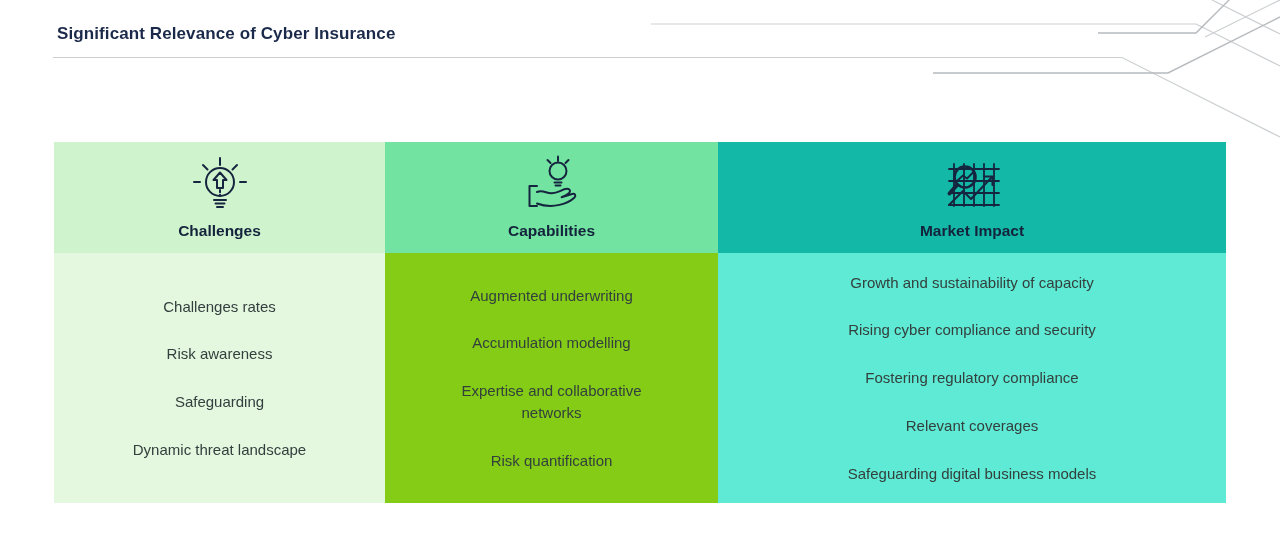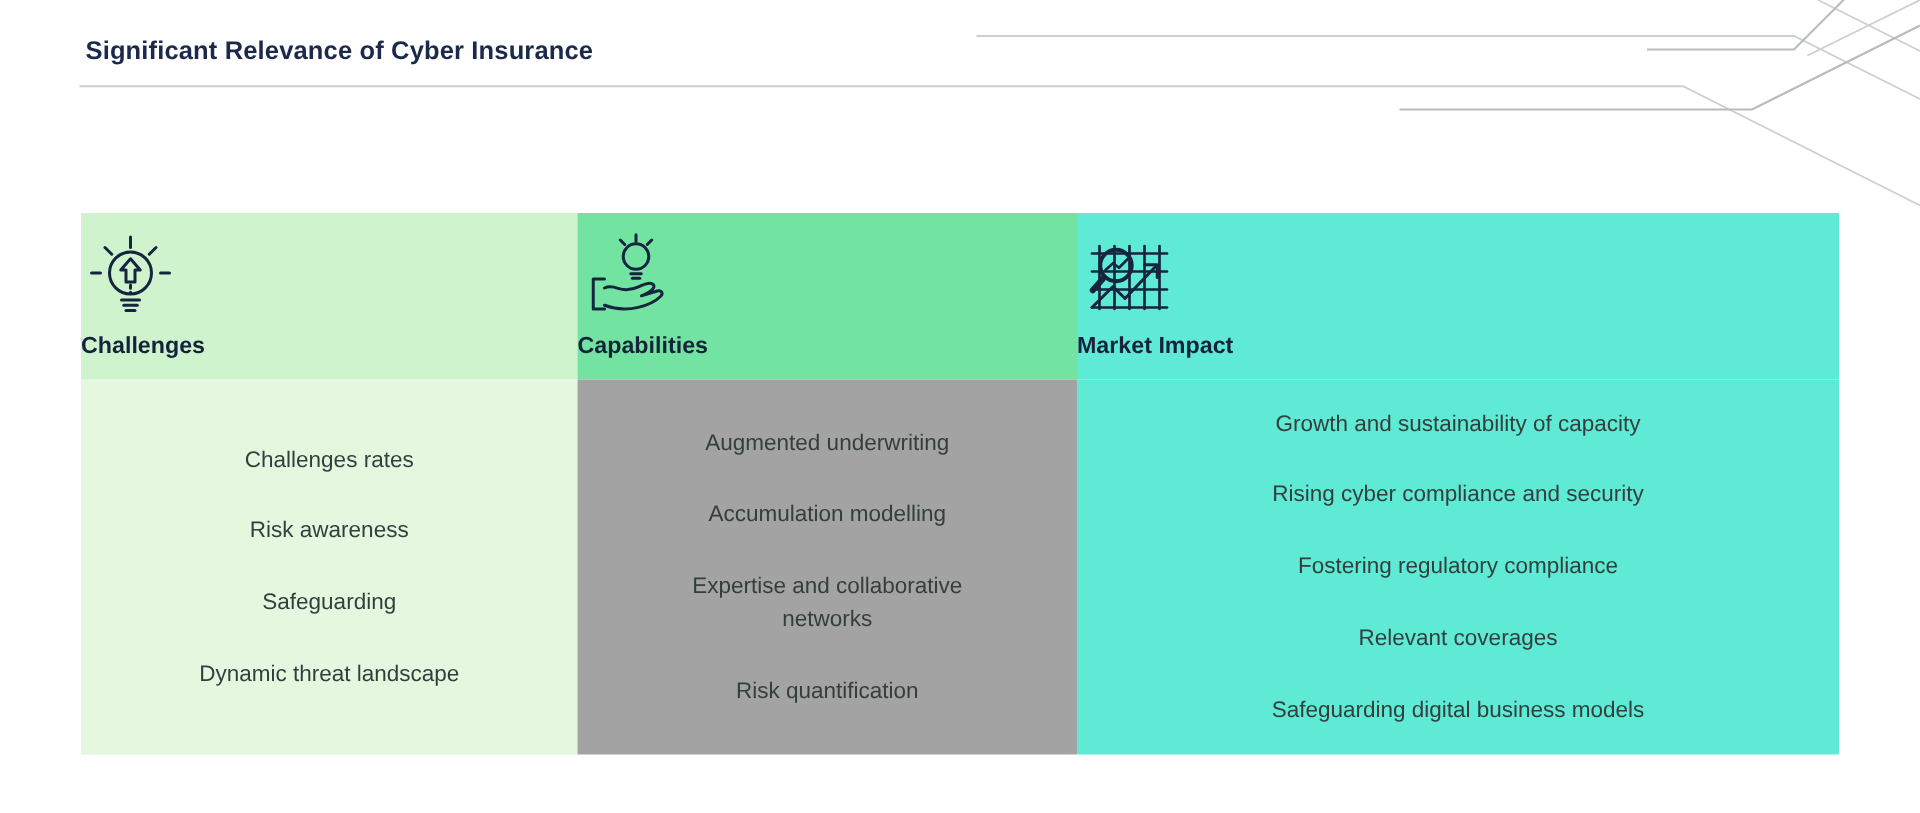--- a/index.html
+++ b/index.html
@@ -10,21 +10,21 @@
   .deco { position:absolute; top:0; left:0; pointer-events:none; }
 
   .title { position:absolute; left:57px; top:24px; font-size:17px; font-weight:700;
            color:#1b2a4a; letter-spacing:0.1px; }
 
   .table { position:absolute; left:54px; top:142px; width:1172px; height:361px;
            display:grid; grid-template-columns:331px 333px 508px; }
 
   .col { display:flex; flex-direction:column; }
 
-  .head { height:111px; display:flex; flex-direction:column; align-items:flex-start;
+  .head { height:111px; display:flex; flex-direction:column; align-items:center;
           justify-content:flex-start; padding-top:13px; }
   .icon { width:66px; height:62px; display:flex; align-items:center; justify-content:center; }
   .head-label { margin-top:5px; font-size:15.5px; font-weight:700; color:#14233c; }
 
   .bodylist { flex:1; display:flex; flex-direction:column; align-items:center;
               justify-content:center; gap:26px; padding:10px 20px; }
   .item { font-size:15px; color:#333f3d; text-align:center; line-height:1.45; }
   .col-capabilities .item { max-width:230px; }
 
   svg.glyph { stroke:#16253f; fill:none; stroke-width:2; stroke-linecap:round; stroke-linejoin:round; }
@@ -87,30 +87,30 @@
             <line x1="49.5" y1="5" x2="46.5" y2="8"></line>
             <circle cx="39" cy="16" r="8.5"></circle>
             <line x1="35.5" y1="27.5" x2="42.5" y2="27.5"></line>
             <line x1="36.5" y1="30.5" x2="41.5" y2="30.5"></line>
             <path d="M18,31 h-7.5 v20 h7.5"></path>
             <path d="M18,48.5 c7,2.6 15.5,3 22.5,1.4 c6.2,-1.4 11.4,-3.9 15,-7.4 c1.9,-1.9 0.5,-4.4 -2.4,-3.5 l-10.5,3.2 c5.8,-2.3 10,-5.3 7.8,-7.6 c-1.7,-1.8 -5.7,-0.3 -9.4,1.5 c-4.6,2.2 -9.6,2.6 -14,1.1 c-3.3,-1.1 -6.4,-1.5 -9,-0.2"></path>
           </svg>
         </span>
         <div class="head-label">Capabilities</div>
       </div>
-      <div class="bodylist" style="background: #a3a3a3;">
+      <div class="bodylist" style="background: #84cc16;">
         <div class="item">Augmented underwriting</div>
         <div class="item">Accumulation modelling</div>
         <div class="item">Expertise and collaborative networks</div>
         <div class="item">Risk quantification</div>
       </div>
     </div>
 
     <div class="col col-market-impact">
-      <div class="head" style="background: #5eead4;">
+      <div class="head" style="background: #14b8a6;">
         <span class="icon">
           <svg class="glyph" width="66" height="62" viewBox="0 0 66 62">
             <g stroke-width="1.8">
               <line x1="15" y1="9" x2="15" y2="51"></line>
               <line x1="25" y1="9" x2="25" y2="51"></line>
               <line x1="35" y1="9" x2="35" y2="51"></line>
               <line x1="45" y1="9" x2="45" y2="51"></line>
               <line x1="55" y1="9" x2="55" y2="51"></line>
               <line x1="10" y1="14" x2="60" y2="14"></line>
               <line x1="10" y1="26" x2="60" y2="26"></line>

